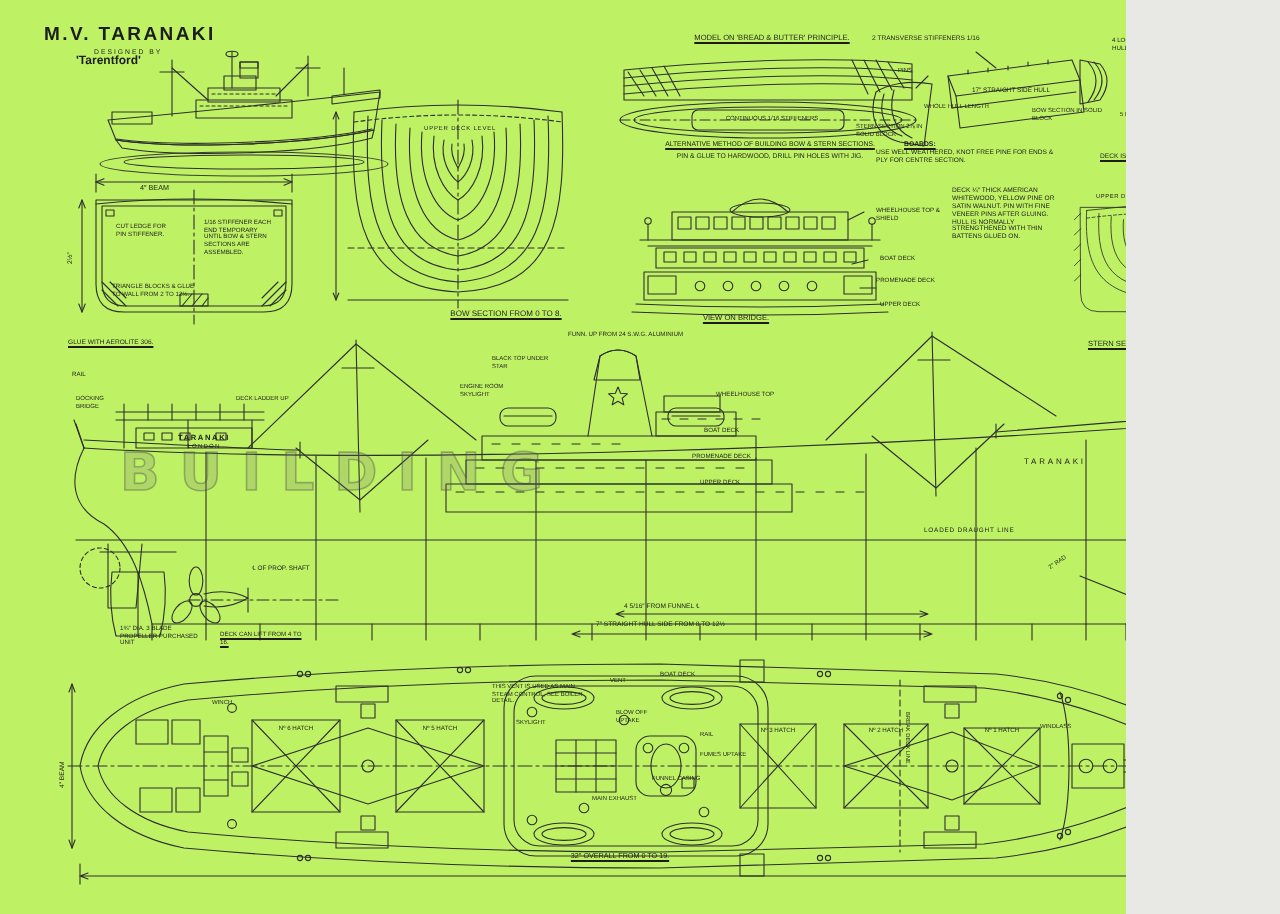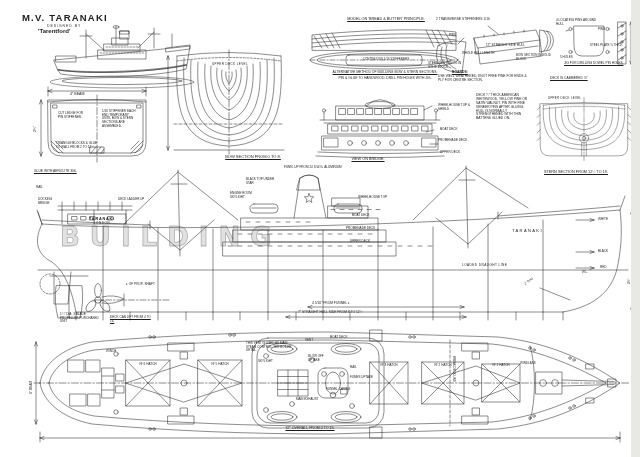--- a/index.html
+++ b/index.html
@@ -1,16 +1,16 @@
 <!DOCTYPE html>
 <html><head>
 <meta charset="utf-8">
 <style>
   html,body{margin:0;padding:0;background:#e8e8e4;}
-  #sheet{position:relative;width:631px;height:457px;background:#ffffff;overflow:hidden;
+  #sheet{position:relative;width:563px;height:457px;background:#bef264;overflow:hidden;
          font-family:"Liberation Sans",sans-serif;color:#222;}
   svg{position:absolute;overflow:visible;}
   svg *{fill:none;stroke:#2e2e2e;stroke-width:.55;stroke-linecap:round;stroke-linejoin:round;}
   .lbl{position:absolute;font-family:"Liberation Sans",sans-serif;color:#1d1d1d;line-height:1.18;
        white-space:normal;}
   .c{text-align:center;}
   .ul{text-decoration:underline;}
   .nw{white-space:nowrap;}
   .rot{transform:rotate(-90deg);transform-origin:left top;}
   #watermark{position:absolute;left:60px;top:222px;font-family:"DejaVu Sans",sans-serif;

